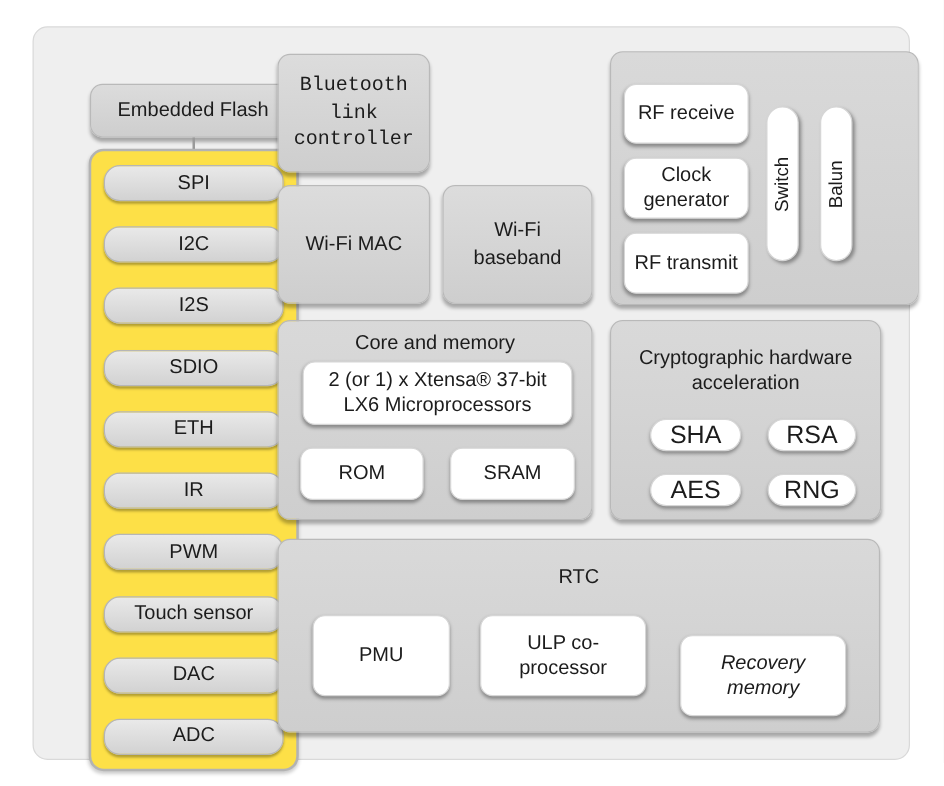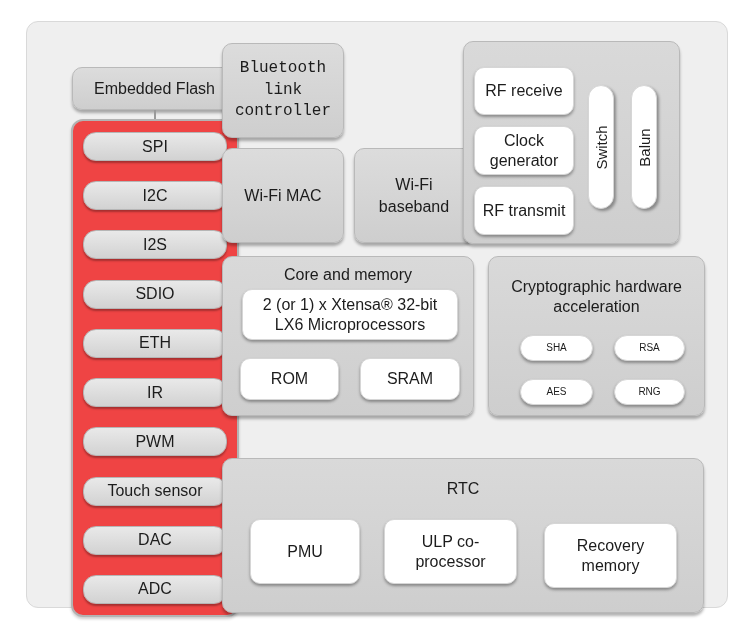--- a/index.html
+++ b/index.html
@@ -49,41 +49,41 @@
   .white-box{
     position:absolute;
     background:var(--white_box,#ffffff);
     border:1px solid #d6d6d6;
     border-radius:10px;
     box-shadow:0 2px 3px rgba(0,0,0,0.35);
     display:flex; align-items:center; justify-content:center;
     text-align:center; font-size:16px; line-height:1.25;
     padding:2px 6px;
   }
-  .white-pill{ border-radius:13px; font-size:10px; padding:0; }
+  .white-pill{ border-radius:13px; font-size:20px; padding:0; }
   .v-pill{
     position:absolute;
     background:var(--white_box,#ffffff);
     border:1px solid #d6d6d6;
     border-radius:13px;
     box-shadow:2px 2px 3px rgba(0,0,0,0.35);
     display:flex; align-items:center; justify-content:center;
   }
   .v-pill span{
     transform:rotate(-90deg); white-space:nowrap; font-size:15px;
   }
   
   .flash-box{ left:45px; top:45px; width:165px; height:43px;text-align:right; }
   .connector{
     position:absolute; left:127px; top:88px; width:2px; height:22px;
     background:#9a9a9a;
   }
   .periph-container{
     position:absolute; left:44px; top:97px; width:168px; height:498px;
-    background:#ef4444;
+    background:#fde047;
     border:2px solid #b3b3b3;
     border-radius:12px;
     box-shadow:0 2px 3px rgba(0,0,0,0.20);
     display:flex; flex-direction:column; justify-content:space-between;
     padding:11px 10px;
   }
   .pill{
     height:29px; border-radius:13px;
     background:linear-gradient(180deg,#e9e9e9,#d2d2d2);
     border:1px solid var(--pill_border,#b6b6b6);
@@ -110,47 +110,47 @@
     <div class="pill">PWM</div>
     <div class="pill">Touch sensor</div>
     <div class="pill">DAC</div>
     <div class="pill">ADC</div>
   </div>
 
   <div class="gray-box" style="left:195px;top:21px;width:122px;height:95px;font-family:Liberation Mono, monospace;">Bluetooth link controller</div>
   <div class="gray-box" style="left:195px;top:126px;width:122px;height:95px;">Wi-Fi MAC</div>
   <div class="gray-box" style="left:327px;top:126px;width:120px;height:95px;">Wi-Fi baseband</div>
 
-  <div class="section" style="left:436px;top:19px;width:217px;height:203px;">
+  <div class="section" style="left:461px;top:19px;width:247px;height:203px;">
     <div class="white-box" style="left:10px;top:25px;width:100px;height:48px;">RF receive</div>
     <div class="white-box" style="left:10px;top:84px;width:100px;height:49px;">Clock generator</div>
     <div class="white-box" style="left:10px;top:144px;width:100px;height:49px;">RF transmit</div>
     <div class="v-pill" style="left:124px;top:43px;width:26px;height:124px;">
         <span>Switch</span>
       </div>
     <div class="v-pill" style="left:167px;top:43px;width:26px;height:124px;">
         <span>Balun</span>
       </div>
   </div>
 
   <div class="section" style="left:195px;top:234px;width:252px;height:160px;padding-left:29px;">
     <div class="section-title" style="top:8px;">Core and memory</div>
-    <div class="white-box" style="left:19px;top:32px;width:216px;height:51px;padding:2px 10px;">2 (or 1) x Xtensa® 32-bit LX6 Microprocessors</div>
+    <div class="white-box" style="left:19px;top:32px;width:216px;height:51px;padding:2px 10px;">2 (or 1) x Xtensa® 37-bit LX6 Microprocessors</div>
     <div class="white-box" style="left:17px;top:101px;width:99px;height:42px;">ROM</div>
     <div class="white-box" style="left:137px;top:101px;width:100px;height:42px;">SRAM</div>
   </div>
 
   <div class="section" style="left:461px;top:234px;width:217px;height:160px;">
     <div class="section-title" style="top:20px;padding:0 6px;">Cryptographic hardware acceleration</div>
     <div class="white-box white-pill" style="left:31px;top:78px;width:73px;height:26px;">SHA</div>
     <div class="white-box white-pill" style="left:125px;top:78px;width:71px;height:26px;">RSA</div>
     <div class="white-box white-pill" style="left:31px;top:122px;width:73px;height:26px;">AES</div>
     <div class="white-box white-pill" style="left:125px;top:122px;width:71px;height:26px;">RNG</div>
   </div>
 
-  <div class="section" style="left:195px;top:409px;width:482px;height:155px;margin-top:27px;">
+  <div class="section" style="left:195px;top:409px;width:482px;height:155px;">
     <div class="section-title" style="top:20px;">RTC</div>
     <div class="white-box" style="left:27px;top:60px;width:110px;height:65px;">PMU</div>
     <div class="white-box" style="left:161px;top:60px;width:133px;height:65px;">ULP co-processor</div>
-    <div class="white-box" style="left:321px;top:64px;width:133px;height:65px;">Recovery memory</div>
+    <div class="white-box" style="left:321px;top:76px;width:133px;height:65px;font-style:italic;">Recovery memory</div>
   </div>
 
 </div>
 
 </body></html>

